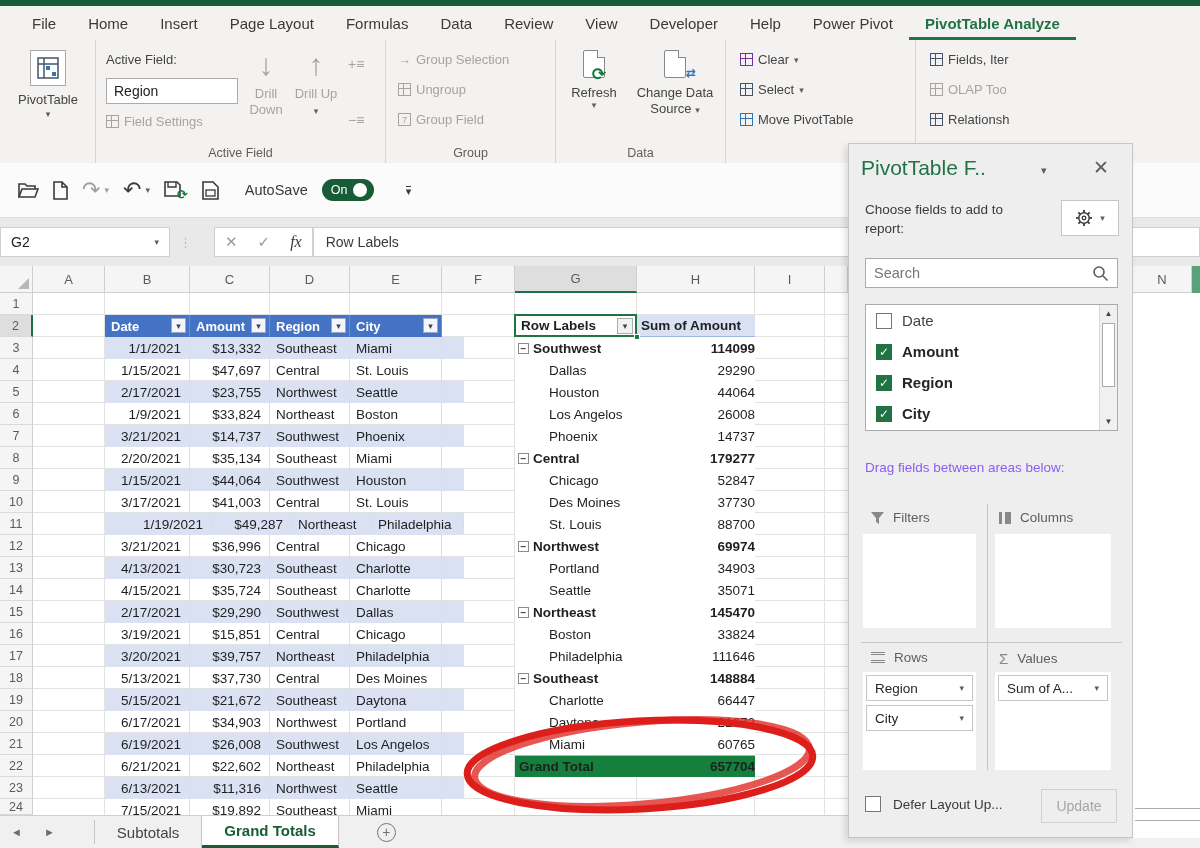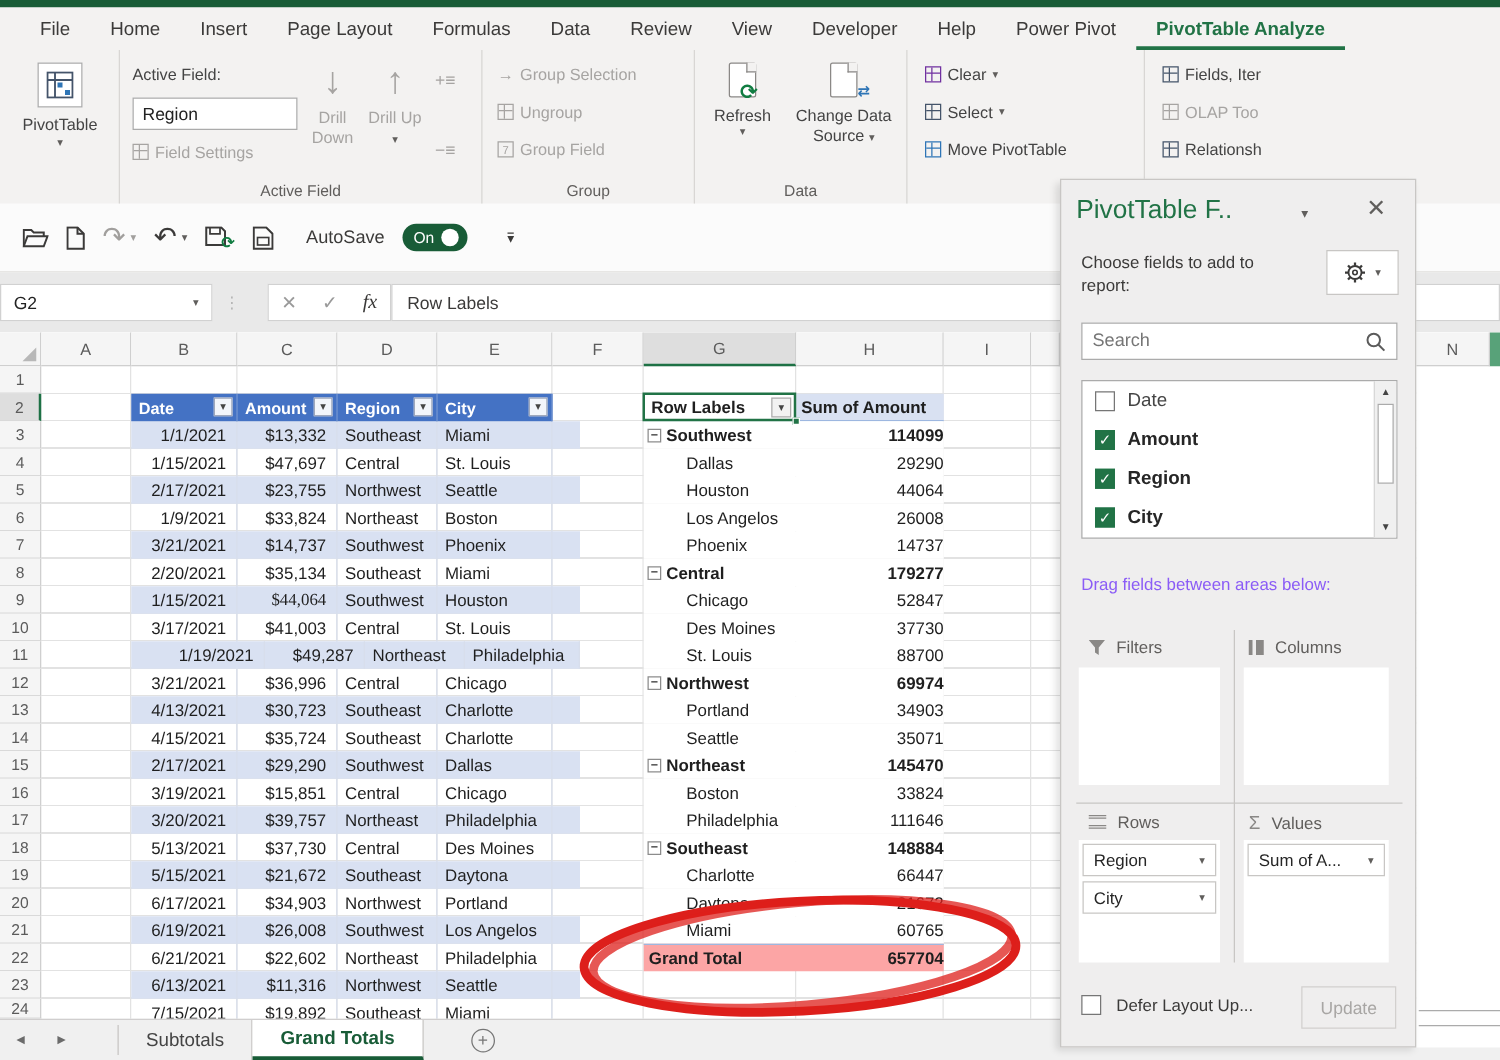--- a/index.html
+++ b/index.html
@@ -64,21 +64,21 @@
   .num { justify-content:flex-end; padding-right:8px; }
   .txt { padding-left:6px; }
   #clipped-row { height:16px; overflow:hidden; }
 
   
   #pivot { left:515px; top:315px; width:240px; z-index:3; }
   .pv-row { display:flex; height:22px; background:#fff; }
   .pv-label { width:122px; display:flex; align-items:center; font-size:13.5px; color:#1F1F1F; overflow:hidden; white-space:nowrap; }
   .pv-val { width:118px; display:flex; align-items:center; justify-content:flex-end; padding-right:0; font-size:13.5px; color:#1F1F1F; }
   .pv-head { background:#D9E1F2; border-bottom:1px solid #9DB7E0; font-weight:bold; }
-  .pv-grand { background:#fca5a5; border-top:1px solid #9DB7E0; font-weight:bold; }
+  .pv-grand { background:#15803d; border-top:1px solid #9DB7E0; font-weight:bold; }
   .collapse-box { width:11px; height:11px; border:1px solid #8C8C8C; background:#fff; color:#444; font-size:10px; line-height:9px; text-align:center; margin:0 4px 0 3px; flex:0 0 auto; }
   #g2-sel { left:514px; top:314px; width:123px; height:23px; border:2px solid #217346; z-index:4; pointer-events:none; }
   #g2-handle { left:634px; top:334px; width:6px; height:6px; background:#217346; border:1px solid #fff; z-index:4; }
   #g2-filter { left:617px; top:318px; width:16px; height:16px; background:#F2F2F2; border:1px solid #ABABAB; color:#444; font-size:9px; display:flex; align-items:center; justify-content:center; z-index:4; }
 
   
   #tabbar { left:0; top:815px; width:848px; height:33px; background:#F0F0F0; border-top:1px solid #D0CECE; display:flex; align-items:stretch; z-index:5; }
   .navarrow { color:#6B6B6B; font-size:11px; display:flex; align-items:center; padding:0 11px; }
   #tab-divider { width:1px; background:#C6C4C2; margin:4px 0 4px 28px; }
   .sheet-tab { display:flex; align-items:center; padding:0 22px; font-size:15px; color:#444; border-right:1px solid #C6C4C2; }
@@ -398,21 +398,21 @@
       <div class="dt-cell txt" style="width: 92px;">Phoenix</div>
     </div>
     <div class="dt-row">
       <div class="dt-cell num" style="width: 85px;">2/20/2021</div>
       <div class="dt-cell num" style="width: 80px;">$35,134</div>
       <div class="dt-cell txt" style="width: 80px;">Southeast</div>
       <div class="dt-cell txt" style="width: 92px;">Miami</div>
     </div>
     <div class="dt-row band">
       <div class="dt-cell num" style="width: 85px;">1/15/2021</div>
-      <div class="dt-cell num" style="width: 80px; font-family: Liberation Serif, serif;">$44,064</div>
+      <div class="dt-cell num" style="width: 80px;">$44,064</div>
       <div class="dt-cell txt" style="width: 80px;">Southwest</div>
       <div class="dt-cell txt" style="width: 92px;">Houston</div>
     </div>
     <div class="dt-row">
       <div class="dt-cell num" style="width: 85px;">3/17/2021</div>
       <div class="dt-cell num" style="width: 80px;">$41,003</div>
       <div class="dt-cell txt" style="width: 80px;">Central</div>
       <div class="dt-cell txt" style="width: 92px;">St. Louis</div>
     </div>
     <div class="dt-row band">

